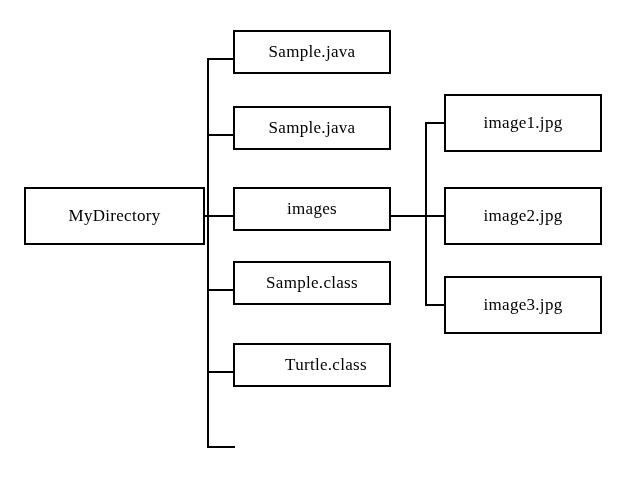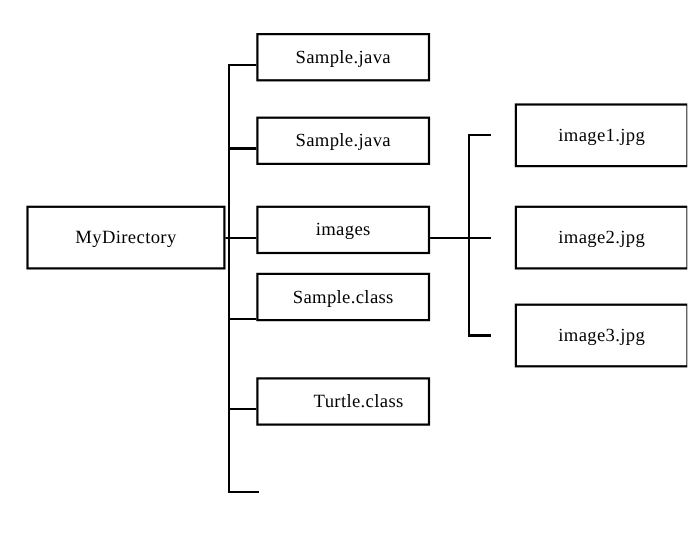--- a/index.html
+++ b/index.html
@@ -23,21 +23,21 @@
     background: #ffffff;
     display: flex;
     align-items: center;
     justify-content: center;
     font-size: 17px;
     color: #000000;
     letter-spacing: 0.3px;
     white-space: nowrap;
   }
   .node.mid { left: 233px; width: 158px; height: 44px; }
-  .node.rt  { left: 444px; width: 158px; height: 58px; margin-left: 24px; }
+  .node.rt  { left: 444px; width: 158px; height: 58px; }
 </style>
 </head>
 <body>
 
 <div class="canvas">
 
   <svg class="wires" width="625" height="488" viewBox="0 0 625 488" shape-rendering="crispEdges">
 
     <line x1="208" y1="58" x2="208" y2="448" stroke-width="2" stroke="#000000"></line>
 
@@ -52,20 +52,20 @@
     <line x1="426" y1="122" x2="426" y2="306" stroke-width="2" stroke="#000000"></line>
     <line x1="425" y1="123" x2="446" y2="123" stroke-width="2" stroke="#000000"></line>
     <line x1="425" y1="305" x2="446" y2="305" stroke-width="2" stroke="#000000"></line>
   </svg>
 
   <div class="node" style="left:24px; top:187px; width:181px; height:58px;">MyDirectory</div>
 
   <div class="node mid" style="top:30px;">Sample.java</div>
   <div class="node mid" style="top:106px;">Sample.java</div>
   <div class="node mid" style="top:187px;">images</div>
-  <div class="node mid" style="top:248px;">Sample.class</div>
+  <div class="node mid" style="top:261px;">Sample.class</div>
   <div class="node mid" style="top:343px;padding-left:28px;">Turtle.class</div>
 
   <div class="node rt" style="top:94px;">image1.jpg</div>
   <div class="node rt" style="top:187px;">image2.jpg</div>
   <div class="node rt" style="top:276px;text-align:right;">image3.jpg</div>
 
 </div>
 
 </body></html>

